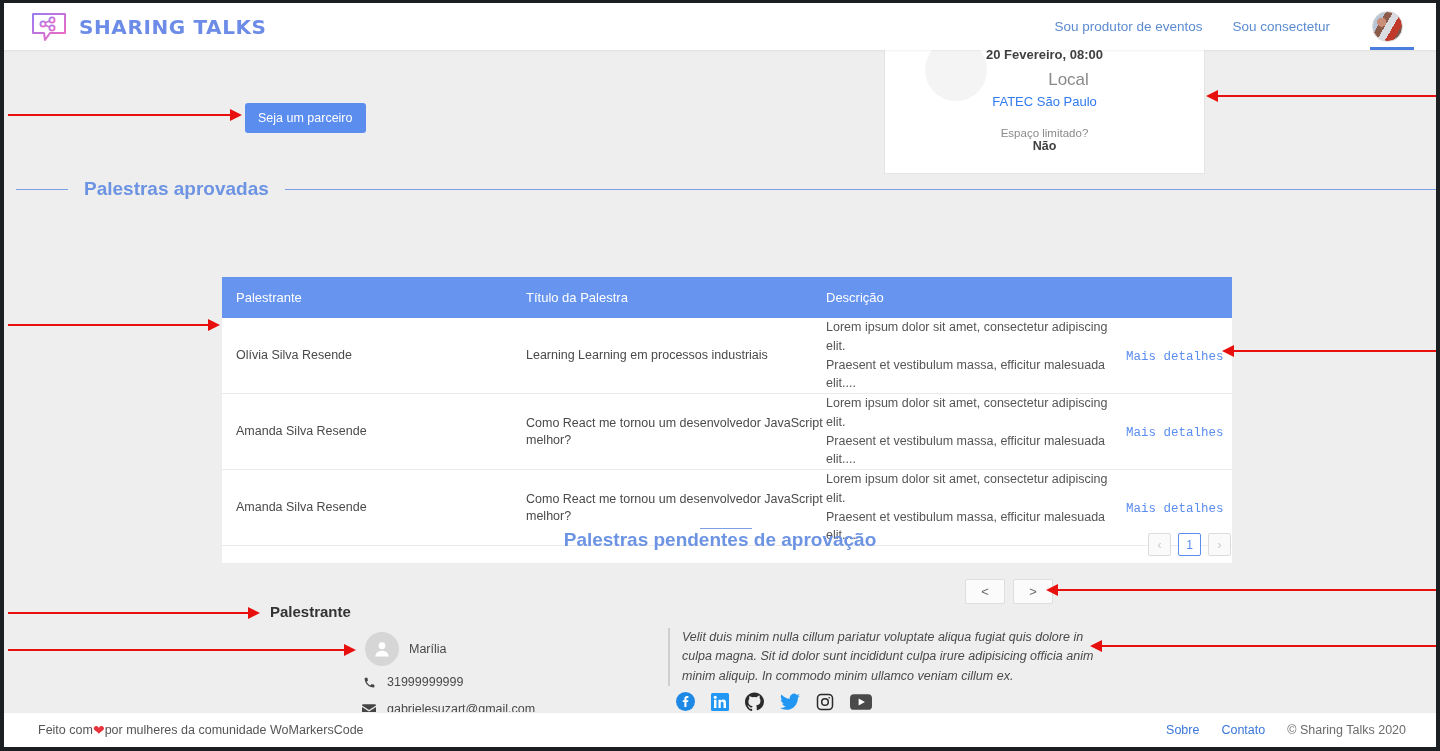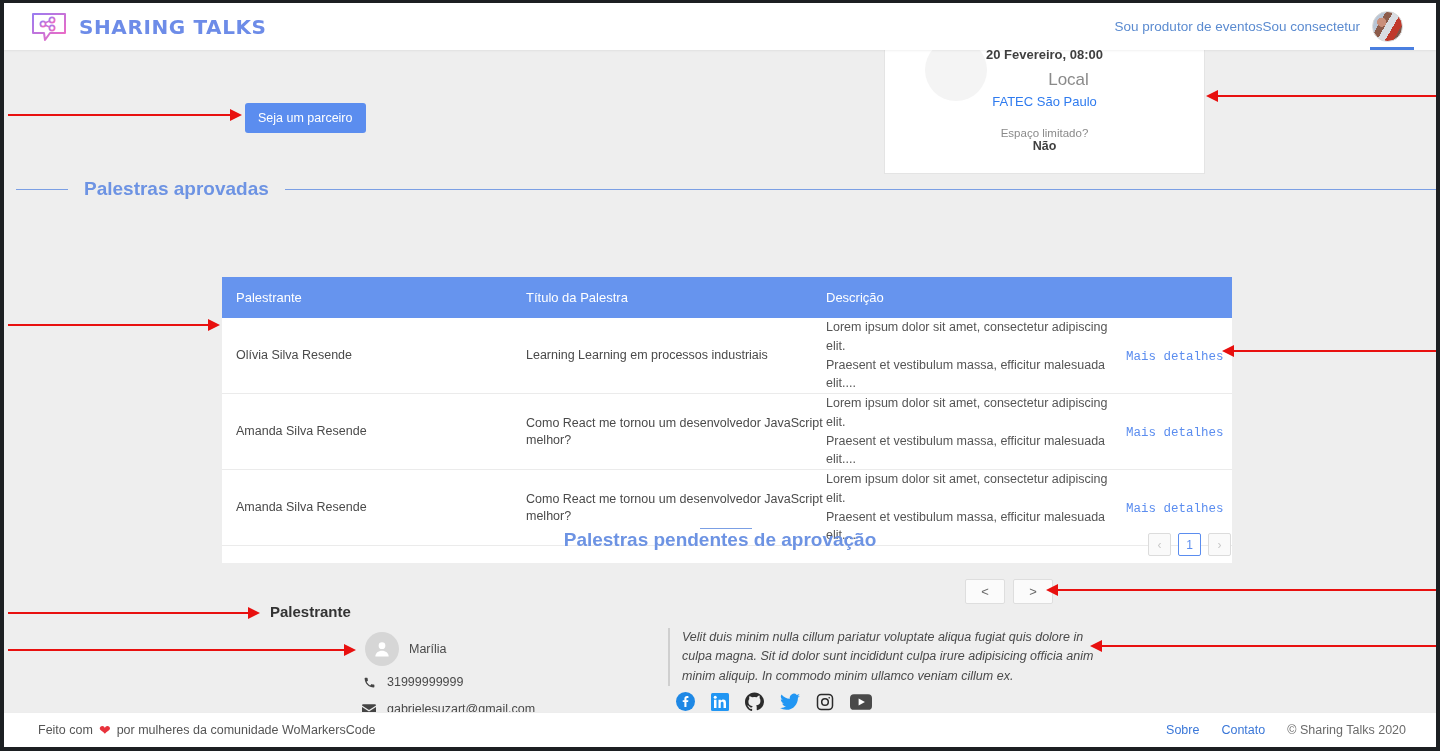--- a/index.html
+++ b/index.html
@@ -31,21 +31,21 @@
     box-shadow: 0 1px 2px rgba(0,0,0,.06);
   }
   .brand { display:flex; align-items:center; margin-left:26px; gap:11px; }
   .logo-mark { width:38px; height:32px; position:relative; }
   .logo-mark svg { display:block; }
   .brand-name {
     font-family:"DejaVu Sans", sans-serif;
     font-size:20px; font-weight:bold; letter-spacing:.6px;
     color:#6d8ce8;
   }
-  .nav { margin-left:auto; display:flex; align-items:center; margin-right:22px; }
+  .nav { margin-left:auto; display:flex; align-items:center; gap:30px; margin-right:22px; }
   .nav-link { font-size:13.5px; color:#5b8bd0; cursor:pointer; white-space:nowrap; }
   .avatar-wrap { position:relative; width:54px; height:47px; display:flex; align-items:center; justify-content:center; }
   .avatar {
     width:31px; height:31px; border-radius:50%;
     background:
       radial-gradient(circle at 30% 35%, #c98f7a 0 16%, transparent 17%),
       linear-gradient(120deg,#b9c6d6 0 28%, #8c5b4a 28% 44%, #d9dde2 44% 62%, #c0392b 62% 80%, #7e5548 80% 100%);
     background-size:cover;
     border:1px solid #d8d8d8;
   }
@@ -145,21 +145,21 @@
   }
   .socials { position:absolute; top:642px; left:672px; display:flex; align-items:center; gap:16px; }
   .socials svg { display:block; cursor:pointer; }
 
   
   .footer {
     position:absolute; bottom:4px; left:4px; width:1432px; height:35px;
     background:#fff; display:flex; align-items:center;
     border-top:1px solid #ededed; z-index:50;
   }
-  .foot-left { margin-left:34px; font-size:12.5px; color:#555; display:flex; align-items:center; gap:6px; }
+  .foot-left { margin-left:34px; font-size:12.5px; color:#555; display:flex; align-items:center; }
   .heart { color:#e8323c; font-size:14px; }
   .foot-right { margin-left:auto; margin-right:30px; display:flex; align-items:center; gap:22px; }
   .foot-link { font-size:12.5px; color:#3a77d8; cursor:pointer; }
   .foot-copy { font-size:12.5px; color:#6b6b6b; }
 
   
   .arrow { position:absolute; z-index:55; pointer-events:none; }
   .arrow .shaft { position:absolute; height:2px; background:#e8100f; top:4px; }
   .arrow .headR { position:absolute; width:0; height:0;
     border-top:6px solid transparent; border-bottom:6px solid transparent;

